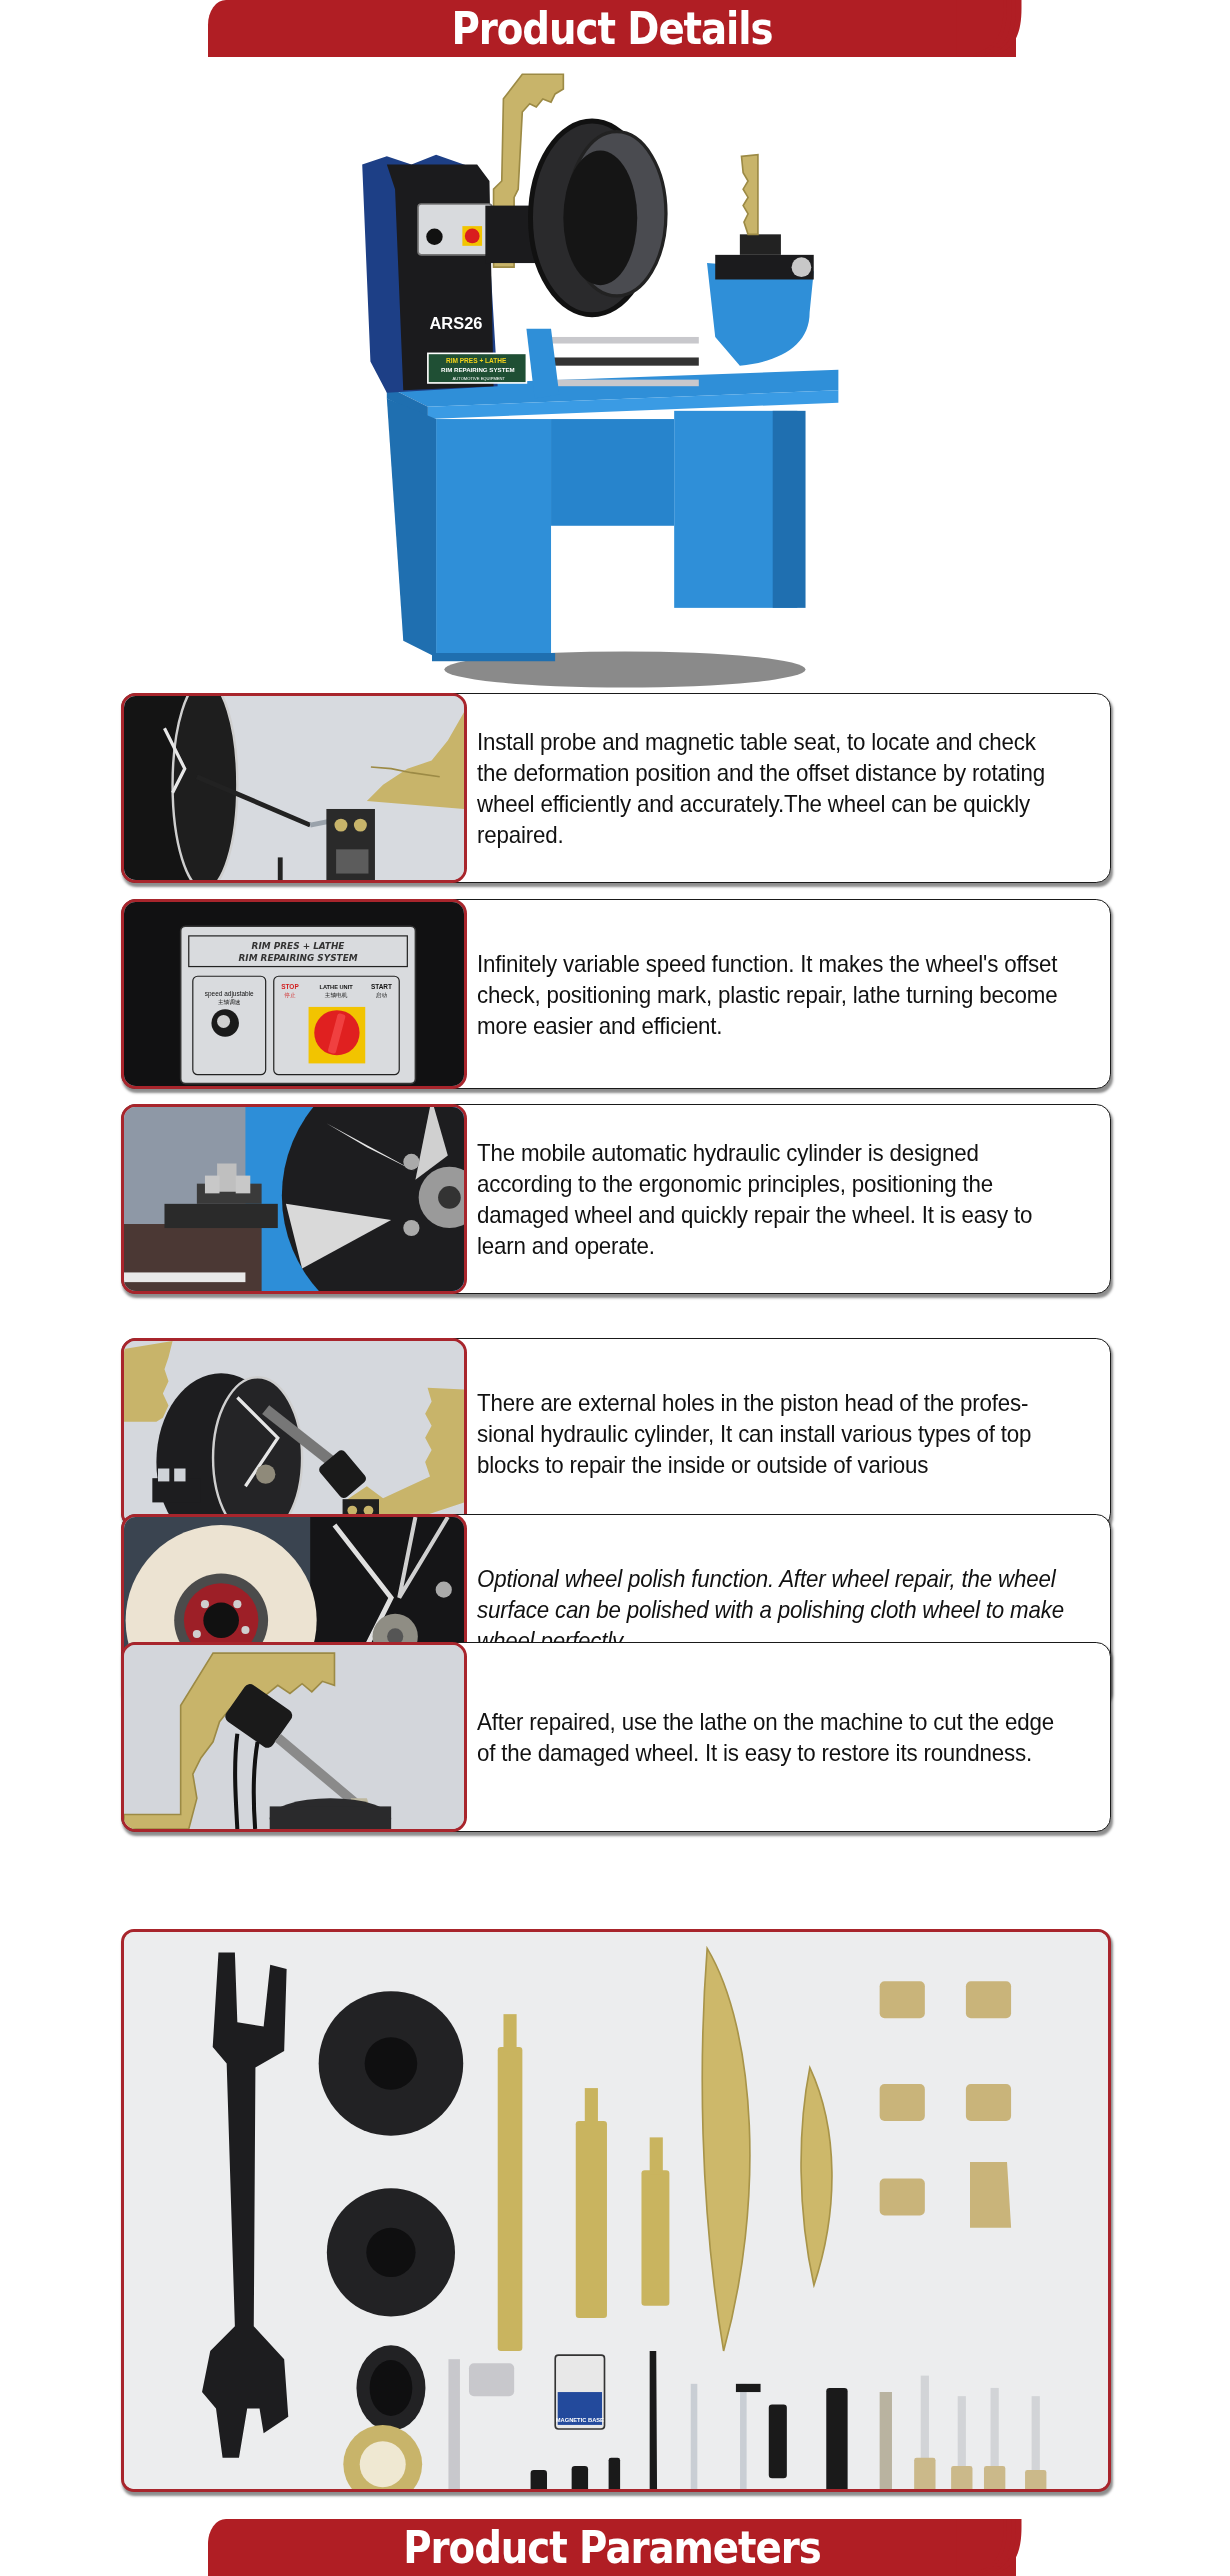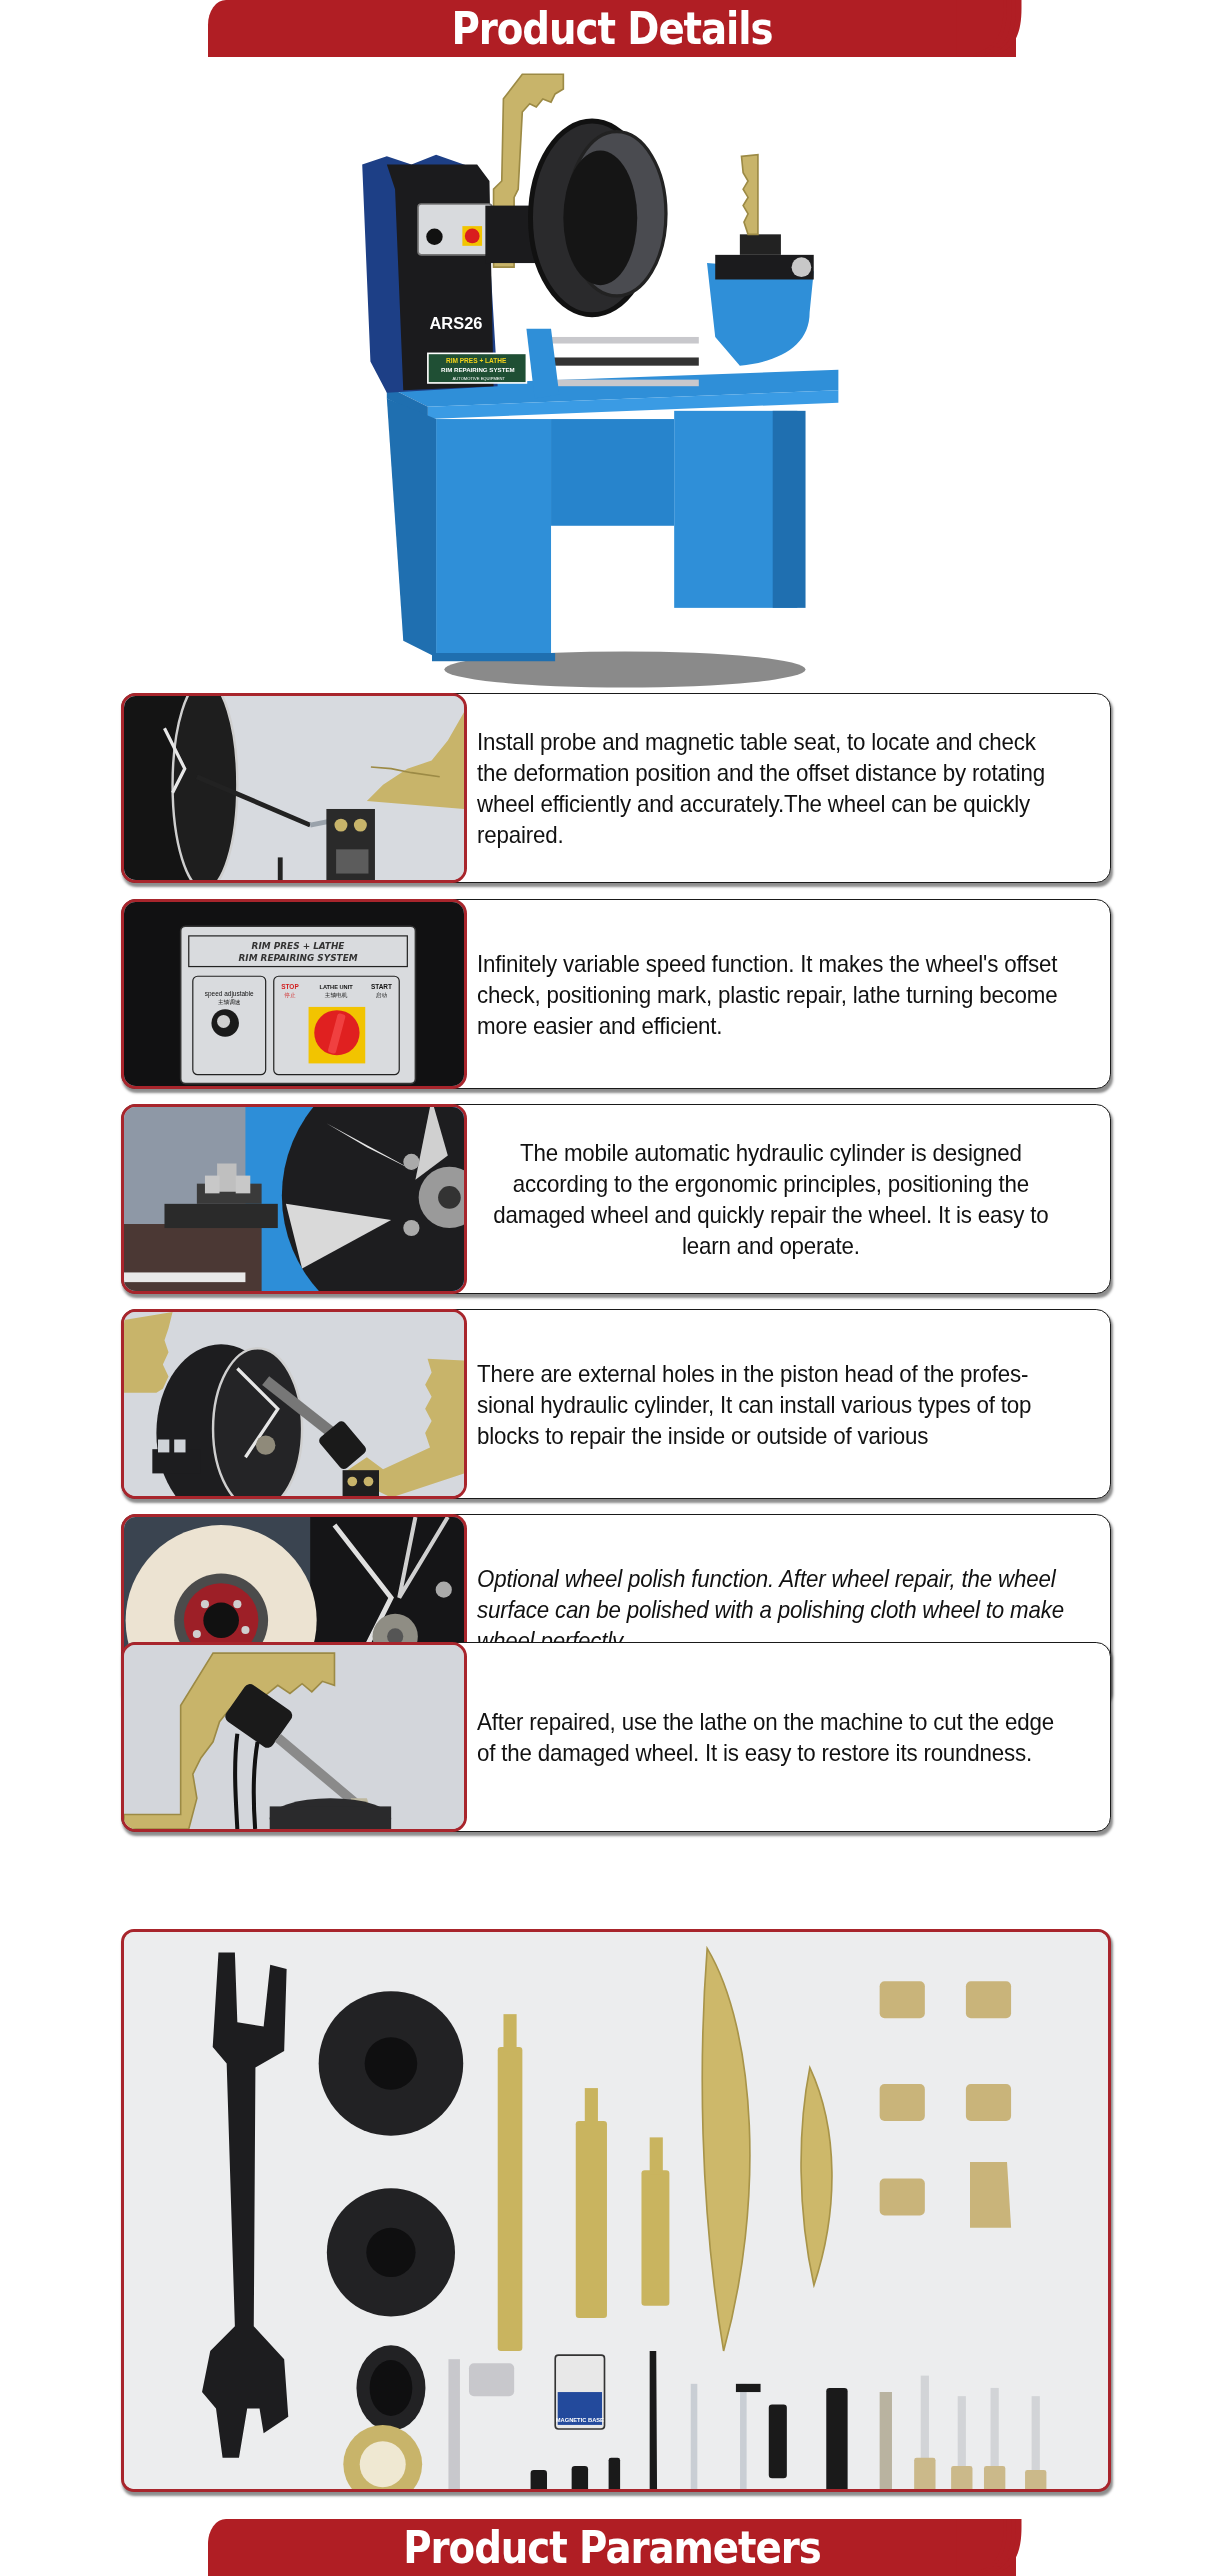--- a/index.html
+++ b/index.html
@@ -161,21 +161,21 @@
       <rect x="228" y="130" width="70" height="70" fill="#f2c400"></rect>
       <circle cx="263" cy="162" r="28" fill="#e02020"></circle>
       <rect x="258" y="138" width="10" height="50" rx="3" fill="#f04040" transform="rotate(15 263 162)"></rect>
     </svg>
   </div>
   <div class="text">
       <span>Infinitely variable speed function. It makes the wheel's offset check, positioning mark, plastic repair, lathe turning become more easier and efficient.</span>
     </div>
 </div>
 
-<div class="card" style="top:1104px;text-align:center;">
+<div class="card" style="top:1104px;">
   <div class="frame"></div>
   <div class="photo">
     <svg viewBox="0 0 420 228" preserveAspectRatio="none">
       <rect width="420" height="228" fill="#8e98a6"></rect>
       <rect x="150" y="0" width="270" height="228" fill="#2d8ed8"></rect>
       <circle cx="370" cy="110" r="175" fill="#1d1d1f"></circle>
       <path d="M250 20 L360 80 L300 50 Z" fill="#e5e5e5"></path>
       <path d="M200 120 L330 140 L220 200 Z" fill="#d9d9d9"></path>
       <path d="M380 -10 L360 90 L400 60 Z" fill="#d0d0d0"></path>
       <circle cx="402" cy="112" r="38" fill="#9a9a9a"></circle>
@@ -189,21 +189,21 @@
       <rect x="100" y="85" width="18" height="22" fill="#c8c8c8"></rect>
       <rect x="138" y="85" width="18" height="22" fill="#c8c8c8"></rect>
       <rect x="0" y="205" width="150" height="12" fill="#e8e8e8"></rect>
     </svg>
   </div>
   <div class="text">
       <span>The mobile automatic hydraulic cylinder is designed according to the ergonomic principles, positioning the damaged wheel and quickly repair the wheel. It is easy to learn and operate.</span>
     </div>
 </div>
 
-<div class="card" style="top:1309px;">
+<div class="card" style="top:1338px;">
   <div class="frame"></div>
   <div class="photo">
     <svg viewBox="0 0 420 228" preserveAspectRatio="none">
       <rect width="420" height="228" fill="#d5d8dd"></rect>
       <path d="M0 10 L60 0 L55 20 L50 35 L55 50 L48 65 L55 80 L48 95 L40 100 L0 100 Z" fill="#c8b46a"></path>
       <ellipse cx="120" cy="150" rx="80" ry="110" fill="#1d1d1f"></ellipse>
       <ellipse cx="165" cy="145" rx="55" ry="100" fill="#242426" stroke="#cfcfcf" stroke-width="3"></ellipse>
       <path d="M140 70 L190 120 L150 180" stroke="#e6e6e6" stroke-width="4" fill="none"></path>
       <circle cx="175" cy="165" r="12" fill="#8f8a7a"></circle>
       <line x1="175" y1="85" x2="270" y2="160" stroke="#777" stroke-width="14"></line>

